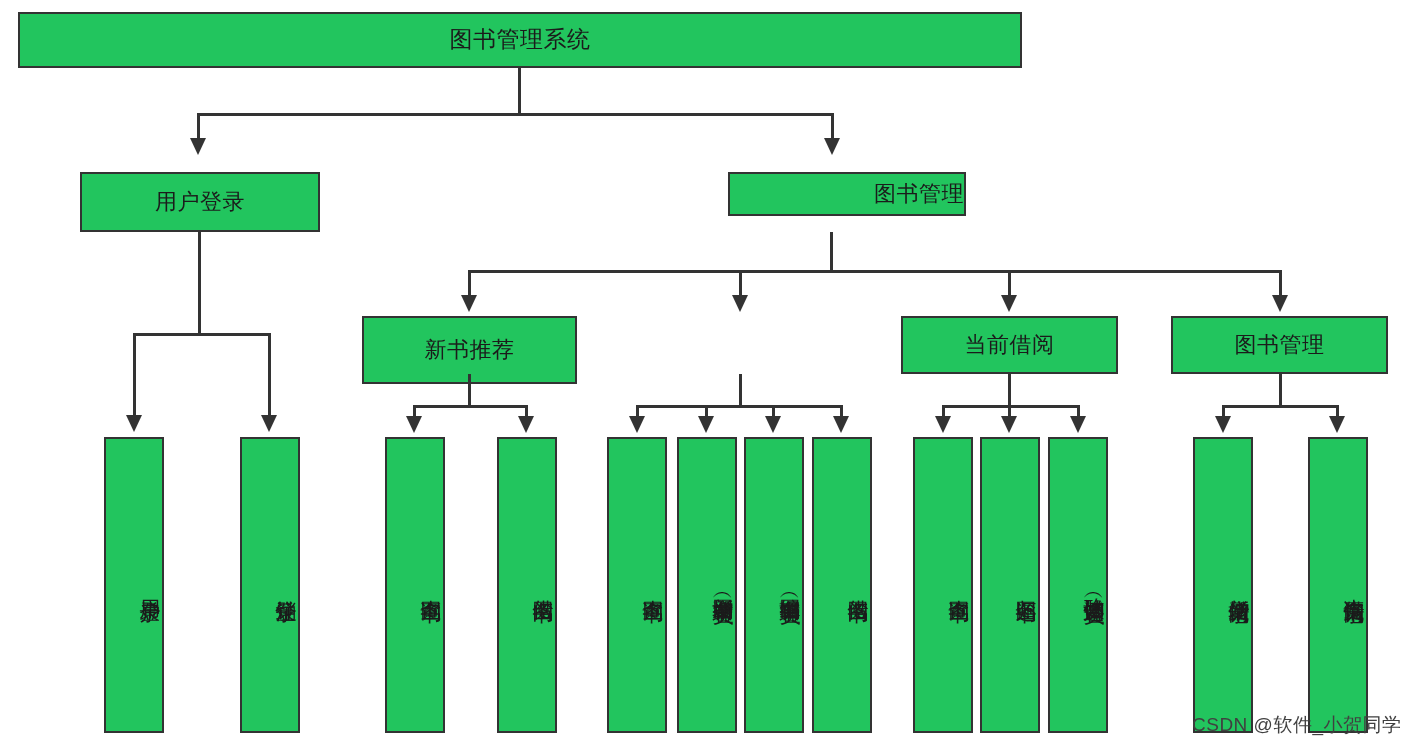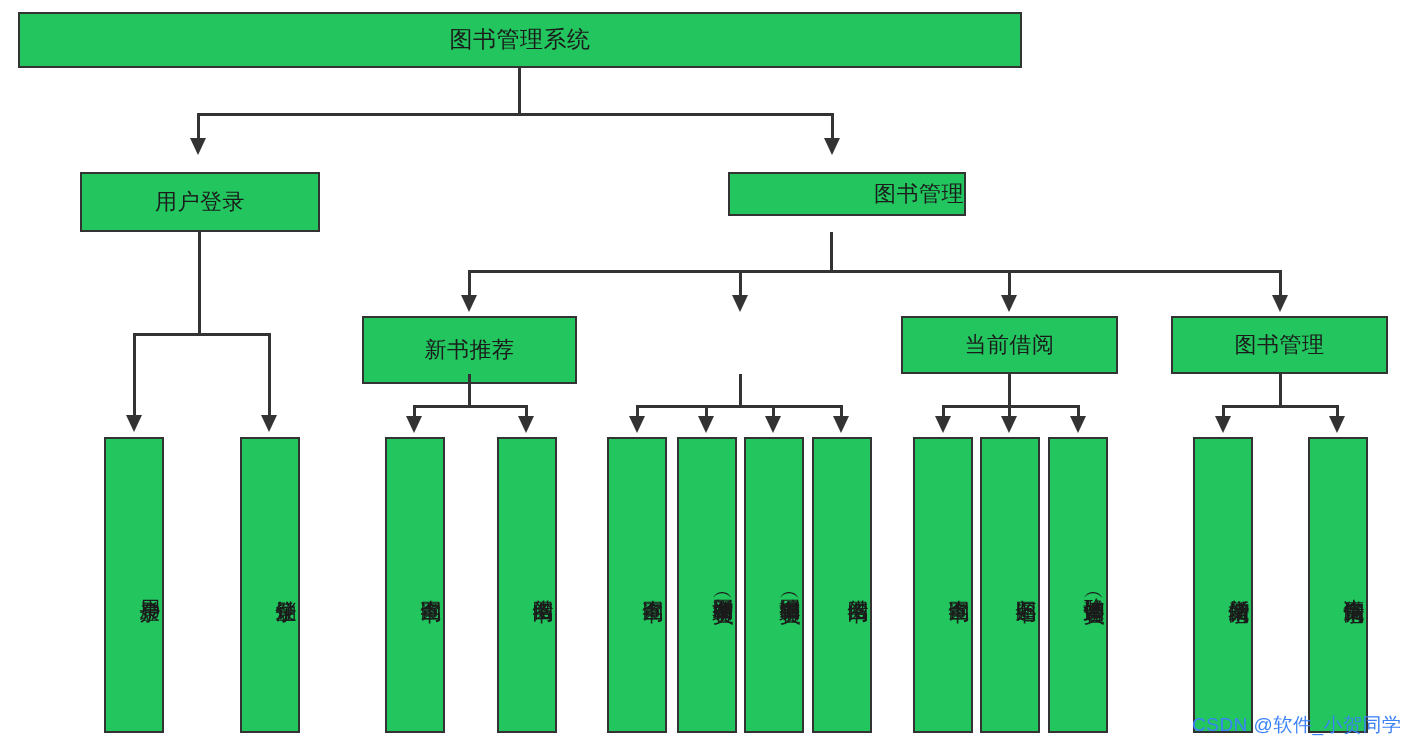--- a/index.html
+++ b/index.html
@@ -60,21 +60,21 @@
     position: absolute;
     width: 0;
     height: 0;
     border-left: 8px solid transparent;
     border-right: 8px solid transparent;
     border-top: 17px solid #333333;
   }
   .watermark {
     position: absolute;
     font-size: 19px;
-    color: #3b82f6;
+    color: #404040;
     white-space: nowrap;
     letter-spacing: 0.5px;
   }
 </style>
 </head>
 <body>
 
 <div id="canvas">
 
   <div class="node horiz root" style="left:18px; top:12px; width:1004px; height:56px;">

